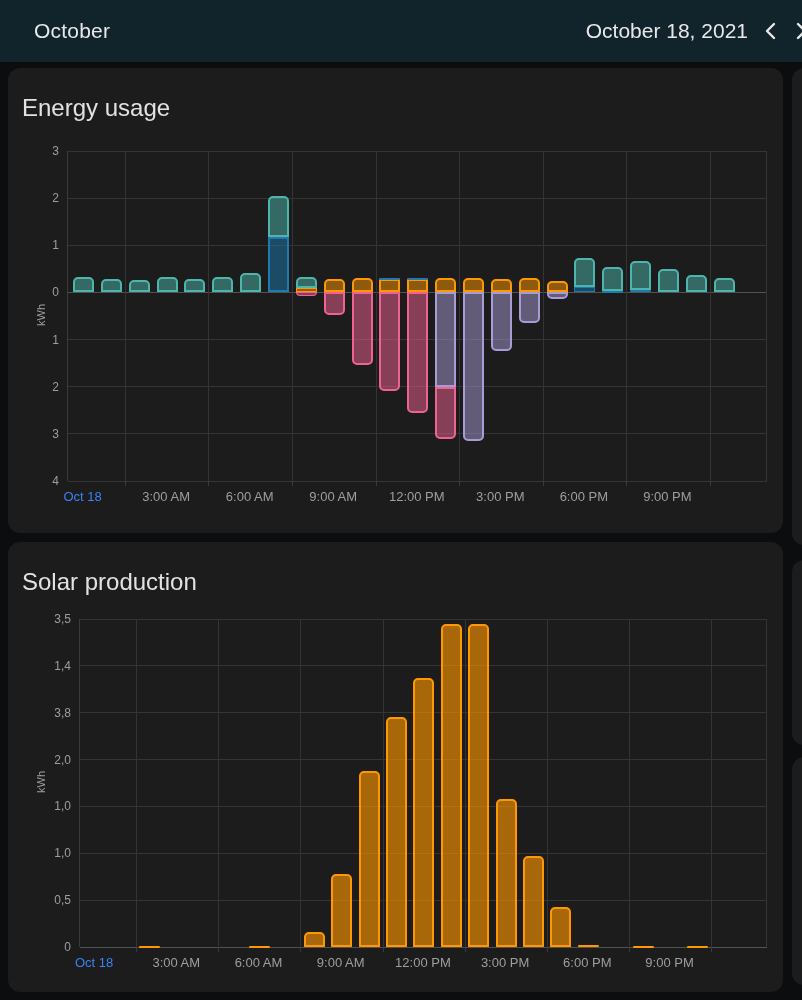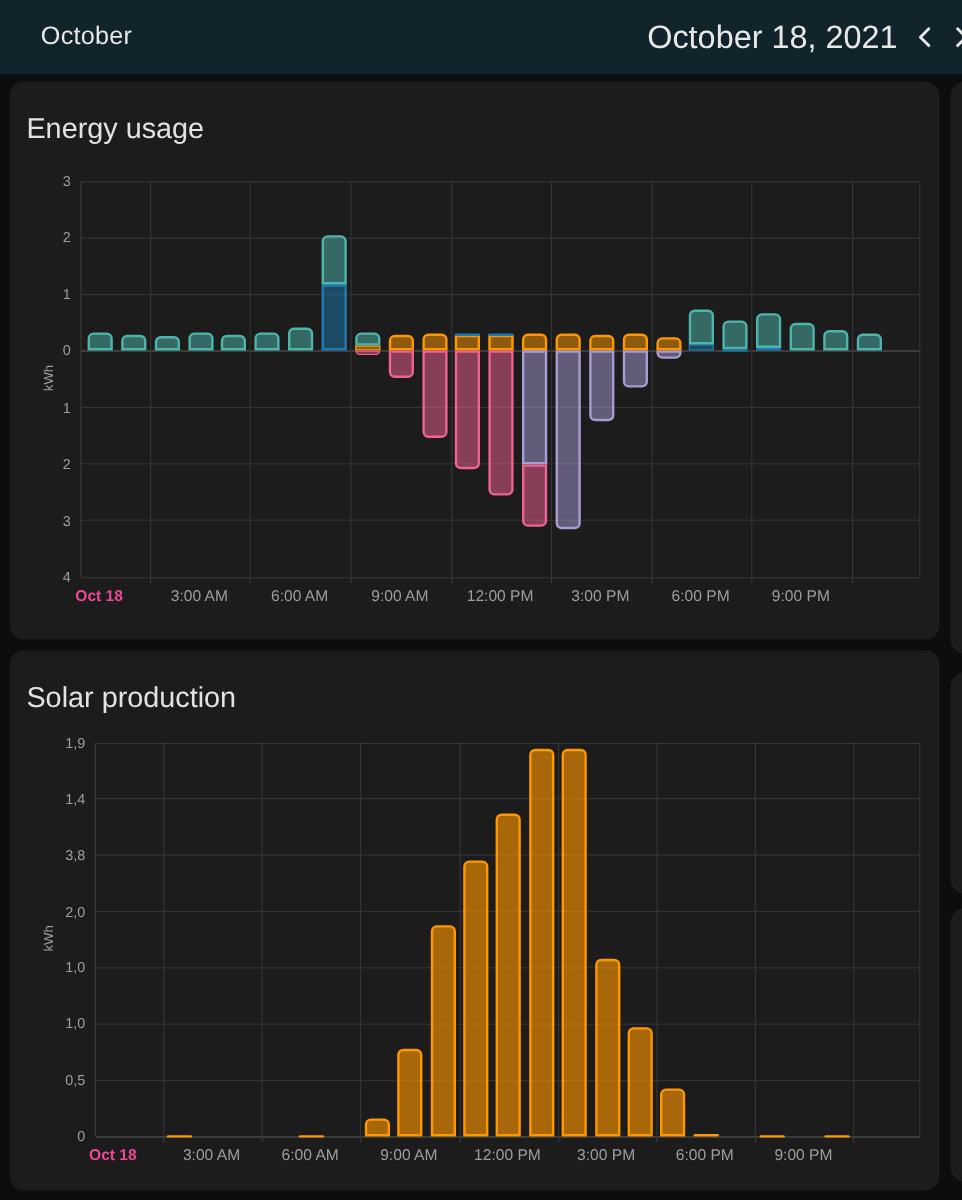--- a/index.html
+++ b/index.html
@@ -12,21 +12,21 @@
   .app-header{
     position:absolute;left:0;top:0;width:802px;height:62px;
     background:#11232b;display:flex;align-items:center;
   }
   .header-title{
     margin-left:34px;font-size:21px;color:#e8e8e8;letter-spacing:.2px;
   }
   .header-right{
     position:absolute;right:-14px;top:0;height:62px;display:flex;align-items:center;
   }
-  .header-date{font-size:27px;color:#e8e8e8;margin-right:8px;white-space:nowrap;}
+  .header-date{font-size:21px;color:#e8e8e8;margin-right:8px;white-space:nowrap;}
   .nav-btn{
     width:30px;height:40px;background:transparent;border:none;padding:0;margin:0;
     display:flex;align-items:center;justify-content:center;cursor:pointer;color:#e8e8e8;
   }
   .card{
     position:absolute;background:#1c1c1c;border-radius:12px;
   }
   .card1{left:8px;top:68px;width:775px;height:465px;}
   .card2{left:8px;top:542px;width:775px;height:450px;}
   .side-card{
@@ -43,21 +43,21 @@
   .hgrid{position:absolute;left:0;right:0;height:1px;background:#343434;}
   .hgrid.zero{background:#525252;}
   .vgrid{position:absolute;top:0;bottom:0;width:1px;background:#343434;}
   .vtick{position:absolute;width:1px;height:5px;background:#3a3a3a;}
   .ylab{
     position:absolute;width:50px;text-align:right;font-size:12px;color:#9e9e9e;line-height:16px;
   }
   .xlab{
     position:absolute;width:80px;text-align:center;font-size:13px;color:#9e9e9e;white-space:nowrap;
   }
-  .xlab.first{font-weight:bold;color:#ec4899;}
+  .xlab.first{font-weight:normal;color:#3b82f6;}
   .kwh{
     position:absolute;font-size:11px;color:#9e9e9e;transform:rotate(-90deg);transform-origin:center;
   }
   .seg{position:absolute;box-sizing:border-box;}
 </style>
 </head>
 <body>
 
 <div class="app-header">
   <div class="header-title">October</div>
@@ -206,21 +206,21 @@
         <div class="seg" style="left: 333px; top: 59.04px; width: 21px; height: 268.96px; background: rgba(255, 152, 0, 0.62); border: 2px solid rgb(255, 152, 0); border-radius: 5px 5px 0px 0px;"></div>
         <div class="seg" style="left: 361px; top: 4.68571px; width: 21px; height: 323.314px; background: rgba(255, 152, 0, 0.62); border: 2px solid rgb(255, 152, 0); border-radius: 5px 5px 0px 0px;"></div>
         <div class="seg" style="left: 388px; top: 4.68571px; width: 21px; height: 323.314px; background: rgba(255, 152, 0, 0.62); border: 2px solid rgb(255, 152, 0); border-radius: 5px 5px 0px 0px;"></div>
         <div class="seg" style="left: 416px; top: 179.931px; width: 21px; height: 148.069px; background: rgba(255, 152, 0, 0.62); border: 2px solid rgb(255, 152, 0); border-radius: 5px 5px 0px 0px;"></div>
         <div class="seg" style="left: 443px; top: 237.097px; width: 21px; height: 90.9029px; background: rgba(255, 152, 0, 0.62); border: 2px solid rgb(255, 152, 0); border-radius: 5px 5px 0px 0px;"></div>
         <div class="seg" style="left: 470px; top: 287.703px; width: 21px; height: 40.2971px; background: rgba(255, 152, 0, 0.62); border: 2px solid rgb(255, 152, 0); border-radius: 5px 5px 0px 0px;"></div>
         <div class="seg" style="left: 498px; top: 326.126px; width: 21px; height: 2px; background: rgb(255, 152, 0); border-radius: 1px;"></div>
         <div class="seg" style="left: 553px; top: 327.063px; width: 21px; height: 2px; background: rgb(255, 152, 0); border-radius: 1px;"></div>
         <div class="seg" style="left: 607px; top: 327.063px; width: 21px; height: 2px; background: rgb(255, 152, 0); border-radius: 1px;"></div>
       </div>
-      <div class="ylab" style="left: 13px; top: 69px;">1,9</div>
+      <div class="ylab" style="left: 13px; top: 69px;">3,5</div>
       <div class="ylab" style="left: 13px; top: 115.857px;">1,4</div>
       <div class="ylab" style="left: 13px; top: 162.714px;">3,8</div>
       <div class="ylab" style="left: 13px; top: 209.571px;">2,0</div>
       <div class="ylab" style="left: 13px; top: 256.429px;">1,0</div>
       <div class="ylab" style="left: 13px; top: 303.286px;">1,0</div>
       <div class="ylab" style="left: 13px; top: 350.143px;">0,5</div>
       <div class="ylab" style="left: 13px; top: 397px;">0</div>
       <div class="xlab first" style="left: 46.0718px; top: 413px;">Oct 18</div>
       <div class="xlab" style="left: 128.282px; top: 413px;">3:00 AM</div>
       <div class="xlab" style="left: 210.491px; top: 413px;">6:00 AM</div>

